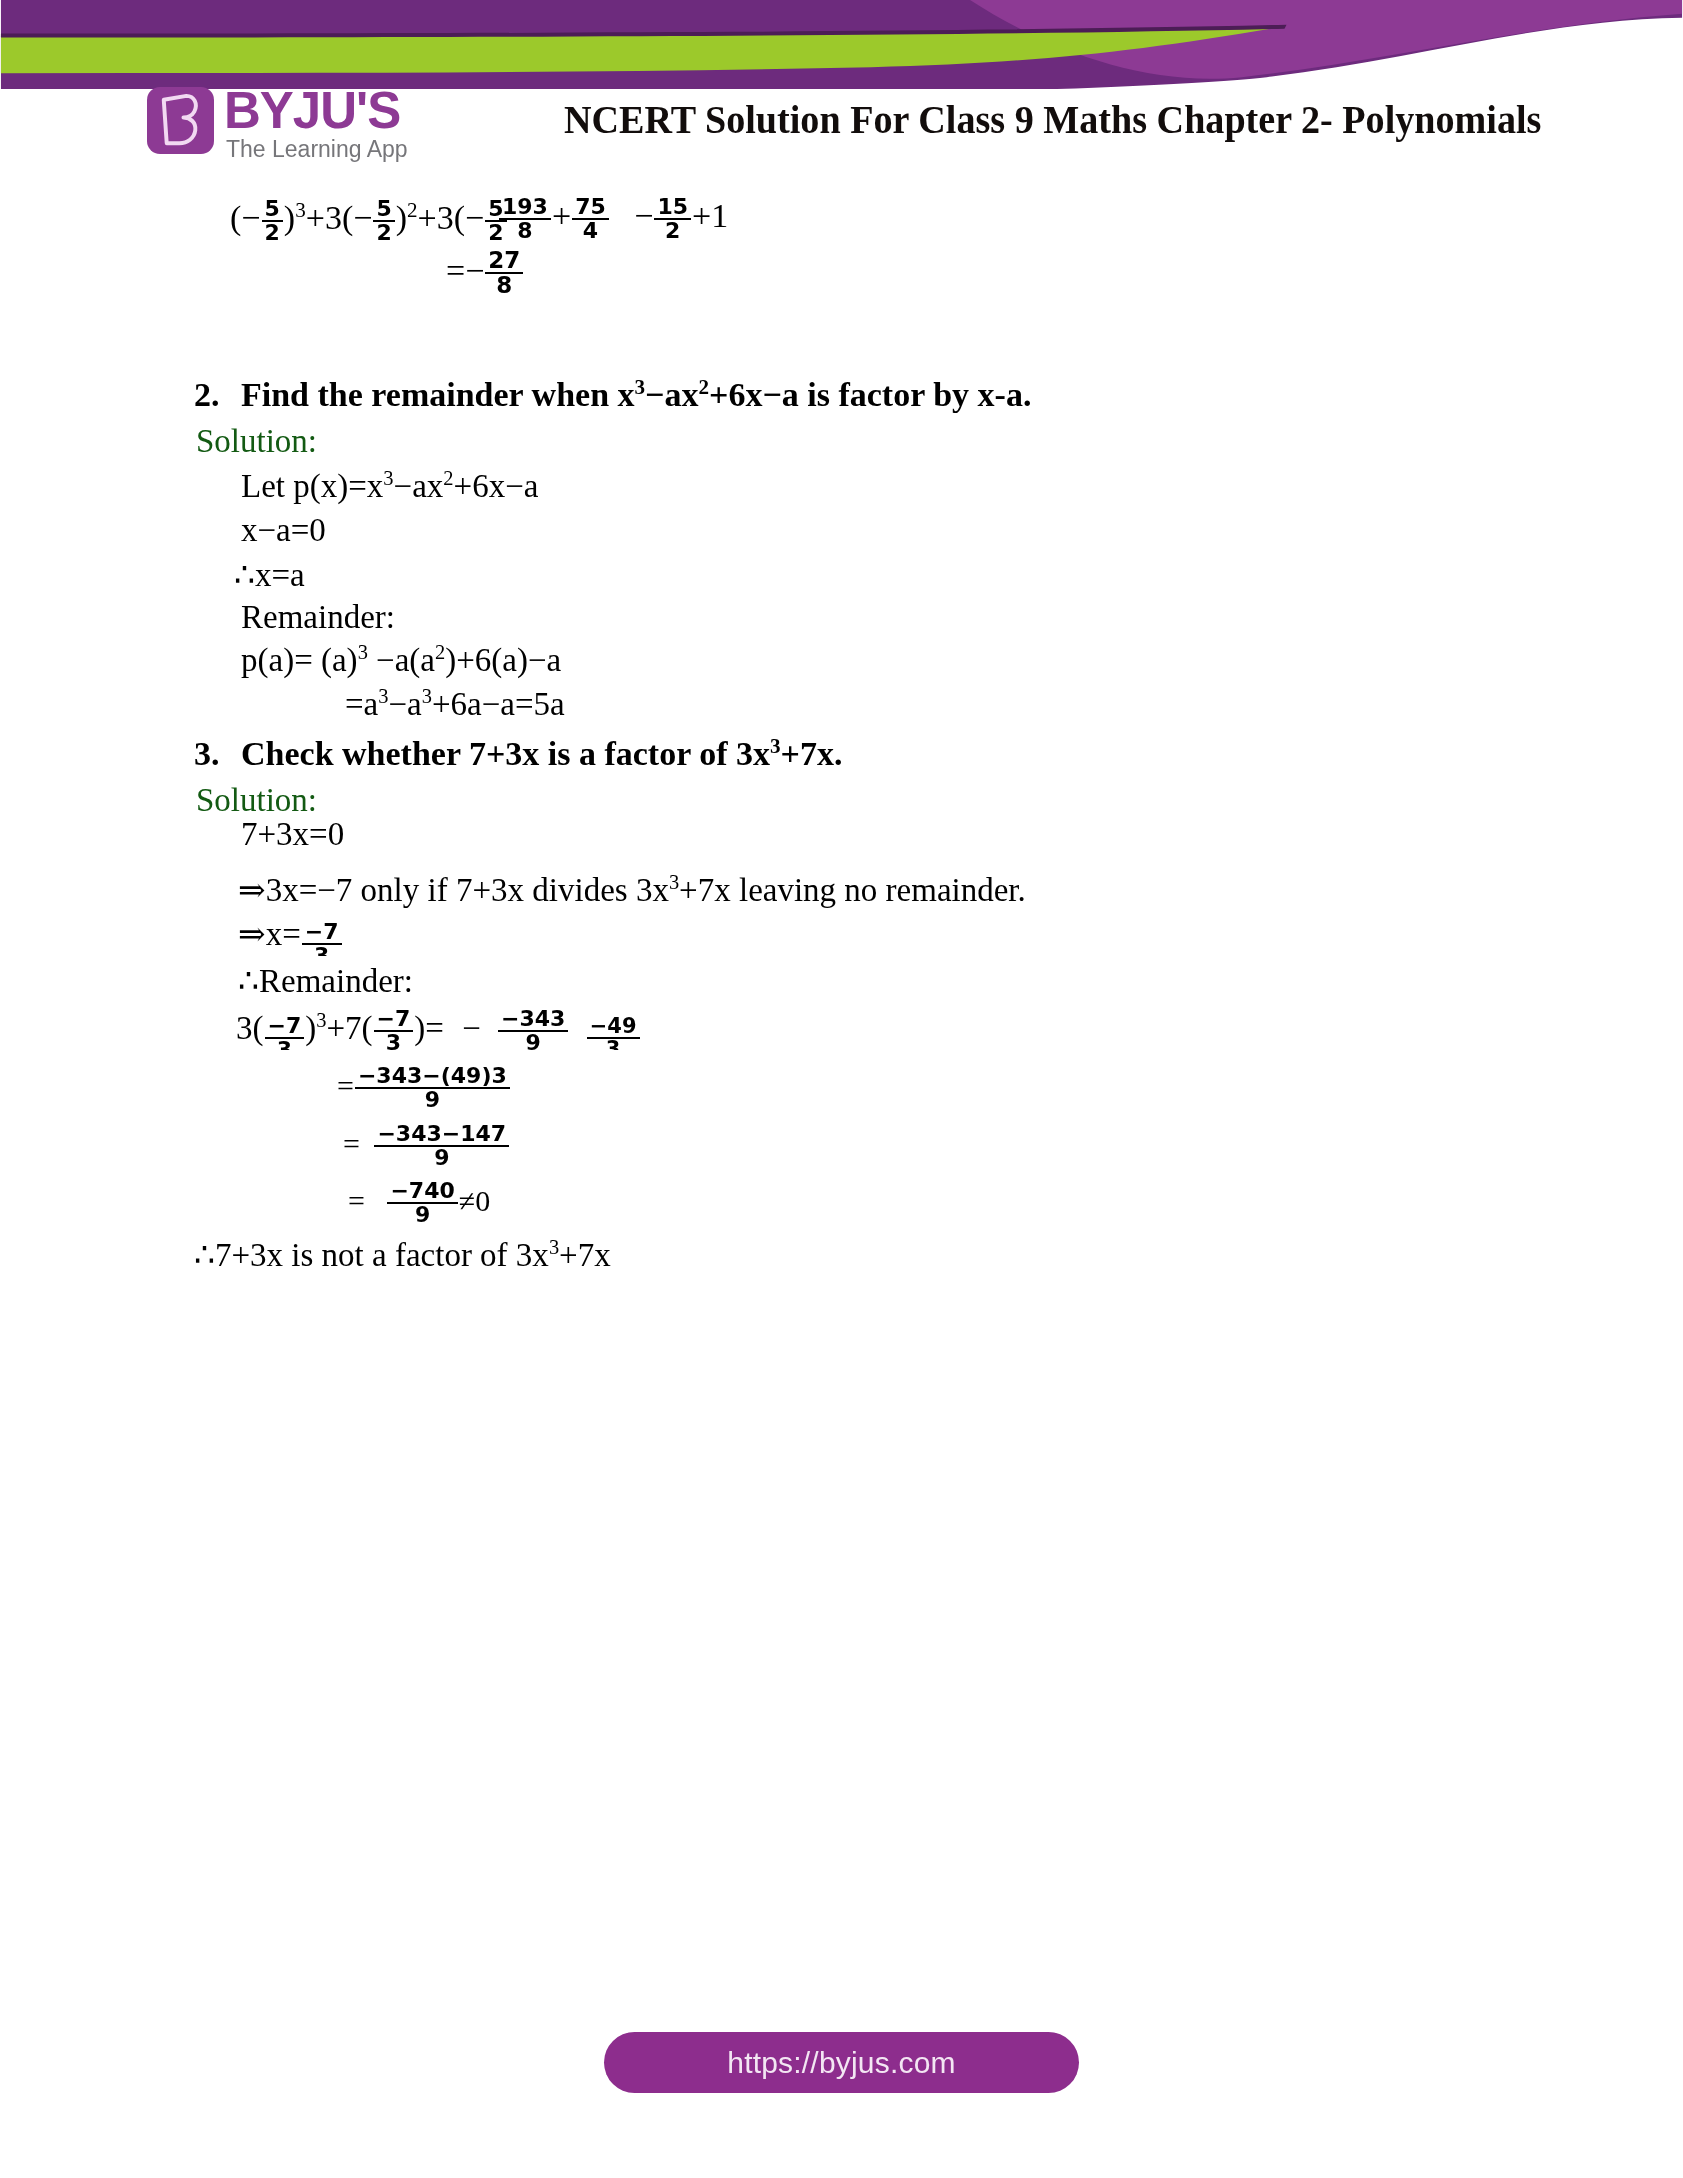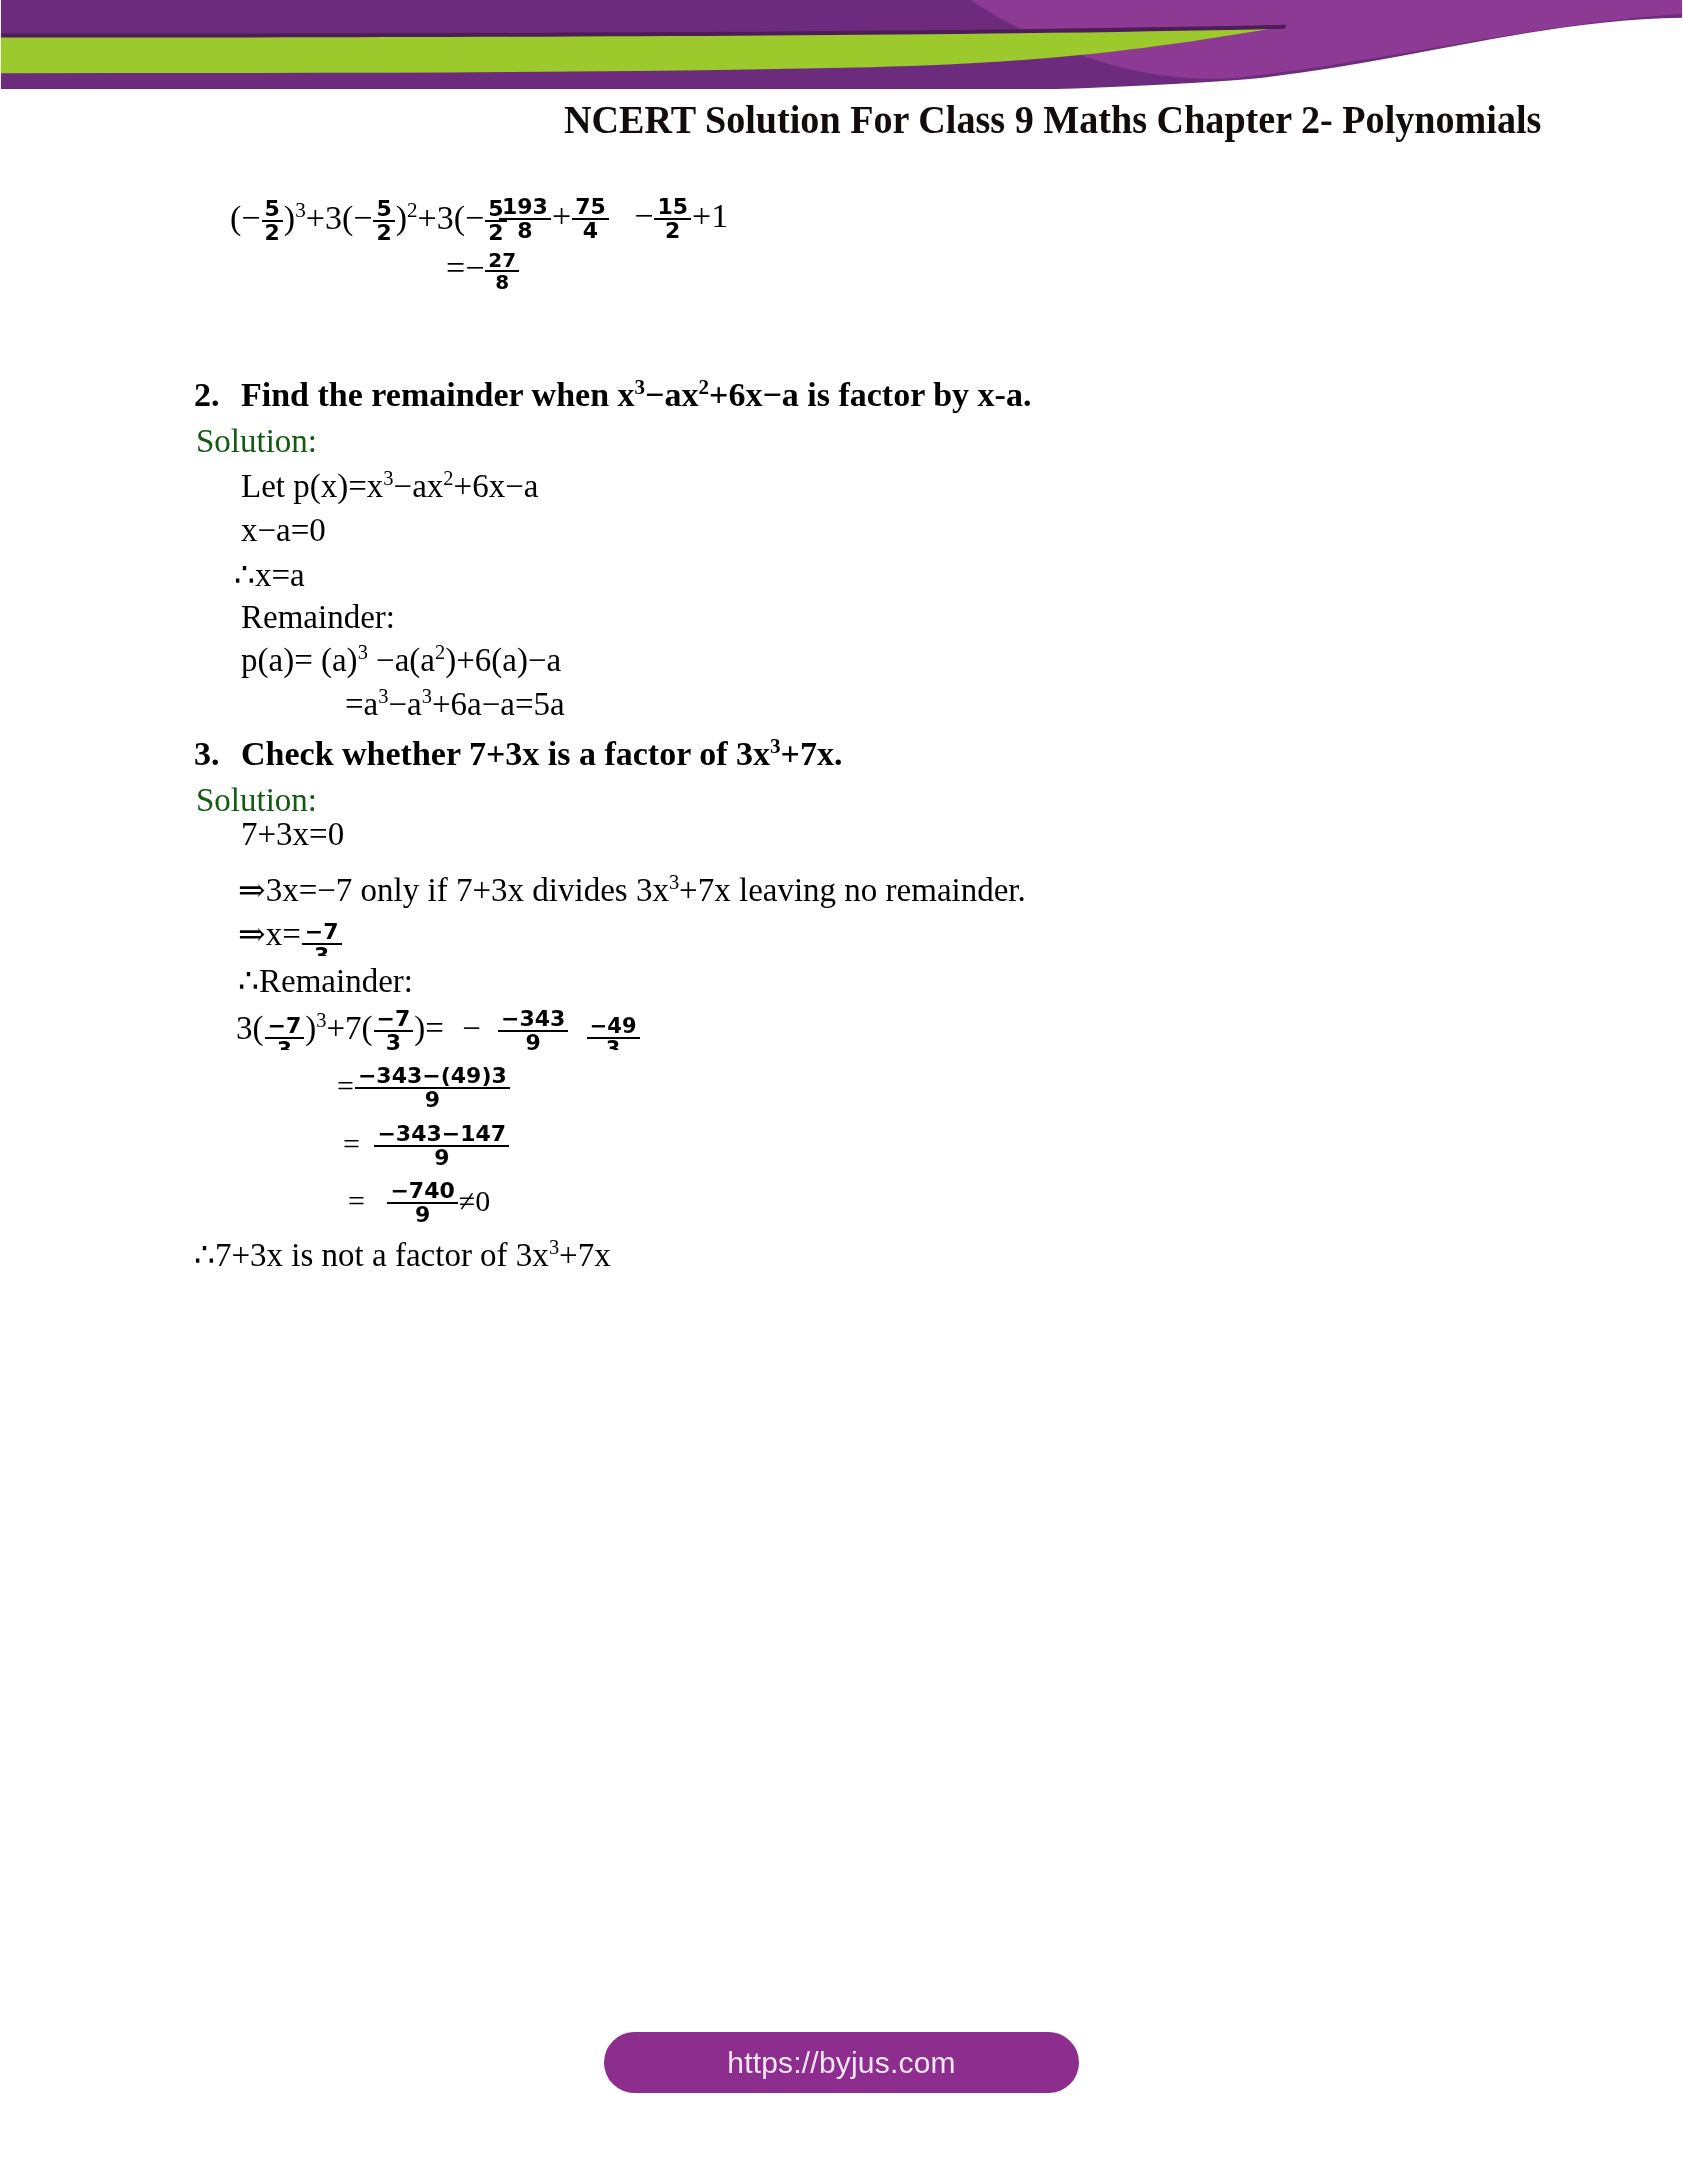--- a/index.html
+++ b/index.html
@@ -165,37 +165,46 @@
     <path d="M980,0 H1700 V14 C1540,26 1400,62 1255,78 C1160,88 1060,52 980,0 Z" fill="#8d3a94"></path>
 
     <path d="M0,36 C560,36 980,34 1290,28 C1150,52 1040,64 880,68 C600,74 300,74 0,74 Z" fill="#9cc92b"></path>
 
     <path d="M0,34 C560,34 1000,32 1300,25 L1298,29 C1000,36 560,38 0,38 Z" fill="#4c1d56"></path>
   </svg>
 </div>
 
 <div id="brand-row">
 
+  <div id="logo-block">
+    <div id="logo-mark">
+      <svg width="67" height="67" viewBox="0 0 68 68" xmlns="http://www.w3.org/2000/svg">
+        <path d="M17,13 L40,9 C48,9 52,17 48,25 C46,29 41,31 37,31 C44,31 50,36 49,44 C48,52 41,57 33,57 L20,57 Z" fill="none" stroke="#f2d9f2" stroke-width="4" stroke-linejoin="round"></path>
+      </svg>
+    </div>
+    <div id="logo-wordmark">BYJU'S</div>
+    <div id="logo-tagline">The Learning App</div>
+  </div>
 
   <div id="page-title">NCERT Solution For Class 9 Maths Chapter 2- Polynomials</div>
 </div>
 
 <div id="content">
 
   <div class="mathline" style="left:230px; top:10px; font-size:34px;">
     <span>(</span><span>−</span><span class="frac" style="font-size:22px;"><span class="num">5</span><span class="den">2</span></span><span>)</span><sup>3</sup><span>+3(</span><span>−</span><span class="frac" style="font-size:22px;"><span class="num">5</span><span class="den">2</span></span><span>)</span><sup>2</sup><span>+3(</span><span>−</span><span class="frac" style="font-size:22px;"><span class="num">5</span><span class="den">2</span></span>
   </div>
 
   <div class="mathline" style="left:498px; top:8px; font-size:34px;">
     <span class="frac" style="font-size:22px;"><span class="num">193</span><span class="den">8</span></span><span>+</span><span class="frac" style="font-size:22px;"><span class="num">75</span><span class="den">4</span></span>
     <span style="display:inline-block;width:16px;"></span><span>−</span><span class="frac" style="font-size:22px;"><span class="num">15</span><span class="den">2</span></span><span>+1</span>
   </div>
 
   <div class="mathline" style="left:446px; top:61px; font-size:34px;">
-    <span>=−</span><span class="frac" style="font-size:20px;"><span class="num">27</span><span class="den">8</span></span>
+    <span>=−</span><span class="frac" style="font-size:23px;"><span class="num">27</span><span class="den">8</span></span>
   </div>
 
   <div class="qnum" style="left:194px; top:188px; font-size:34px;">2.</div>
 
   <div class="qtext" style="left:241px; top:188px; font-size:34px;">
     <span>Find the remainder when x</span><sup>3</sup><span>−ax</span><sup>2</sup><span>+6x−a is factor by x-a.</span>
   </div>
 
   <div class="solution-label" style="left:196px; top:235px; font-size:33px;">Solution:</div>
 

